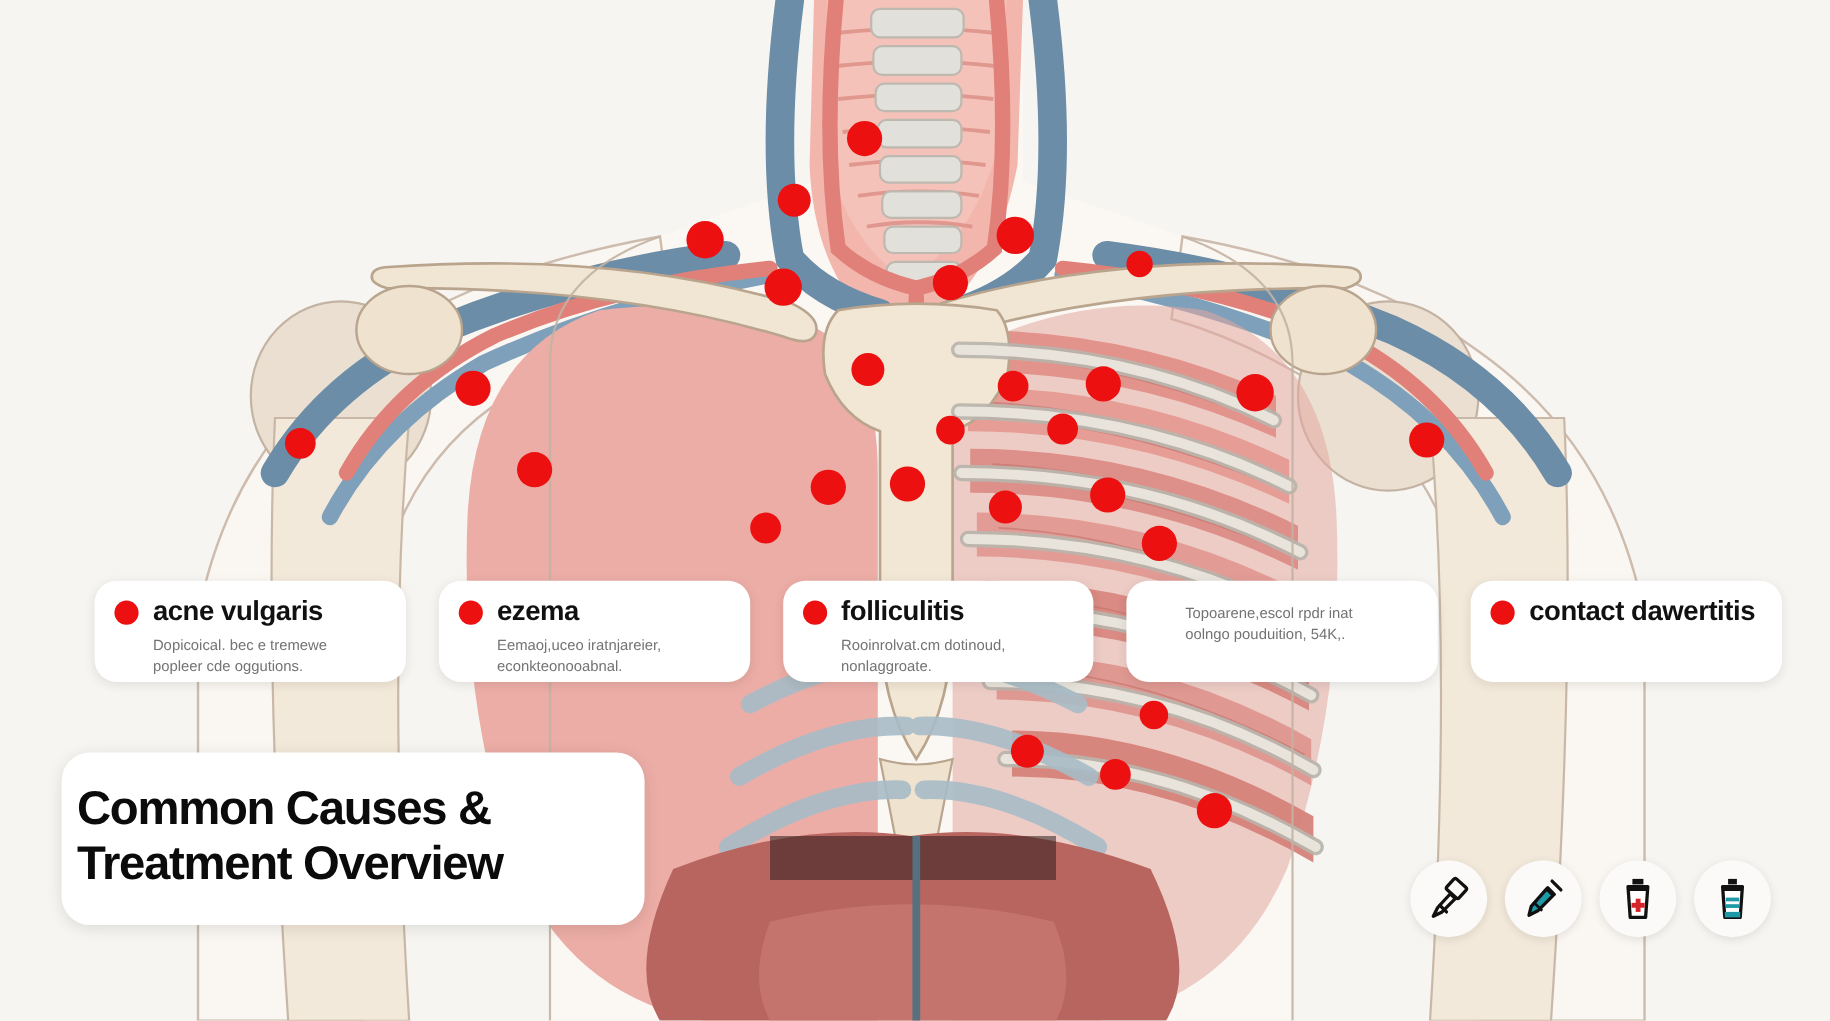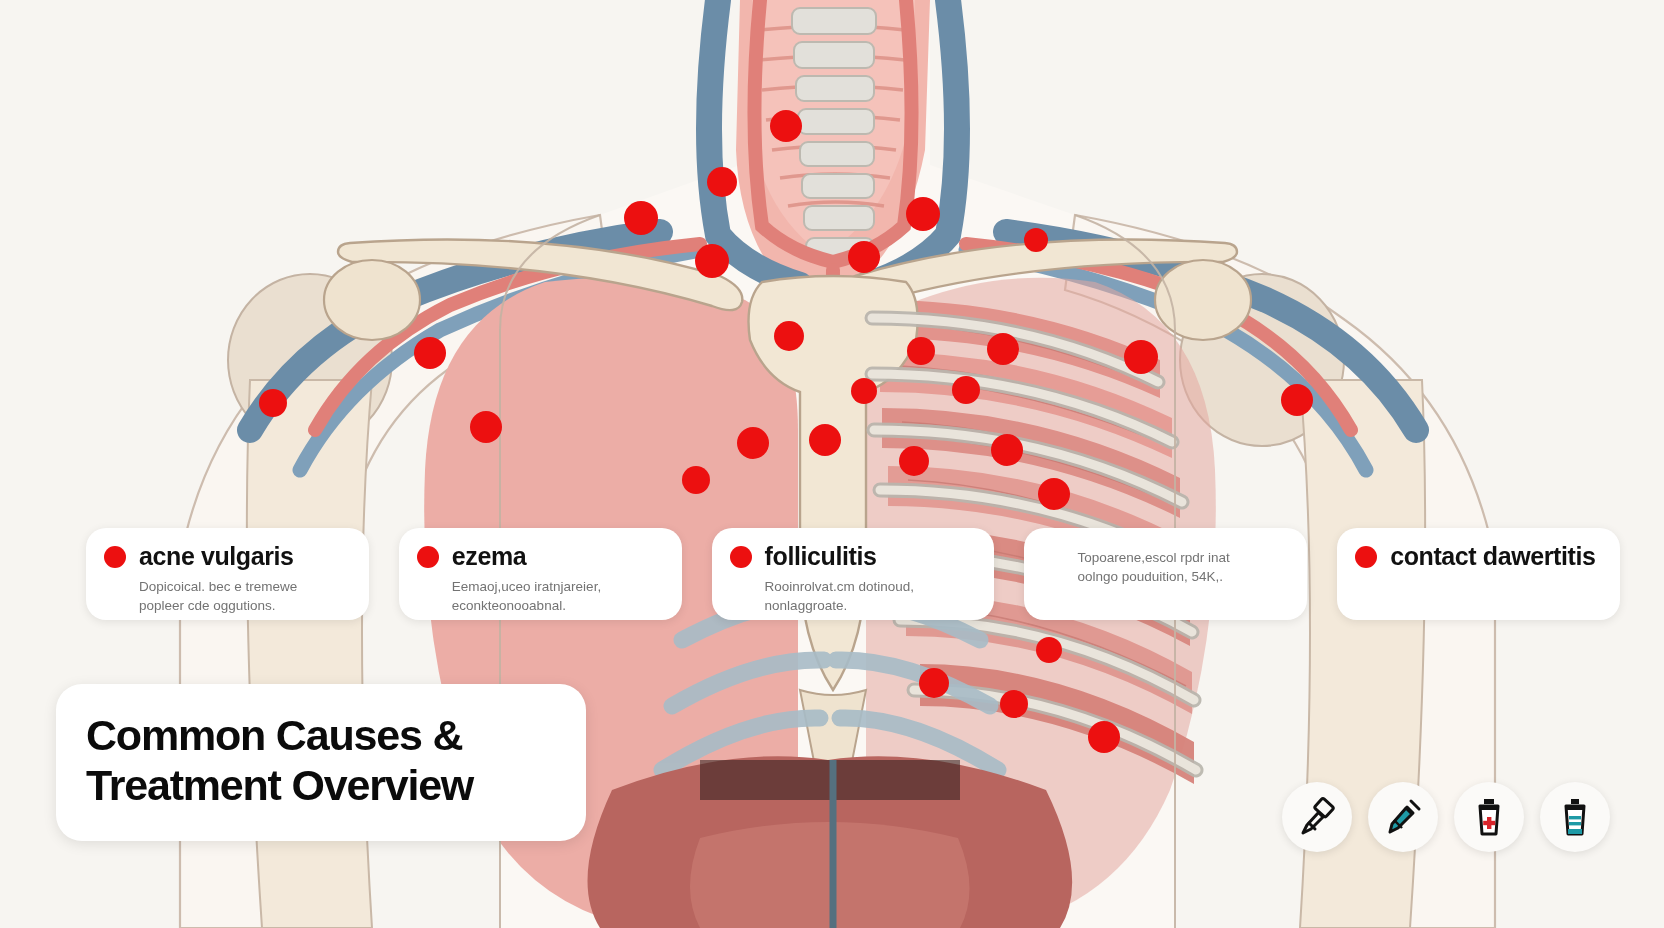--- a/index.html
+++ b/index.html
@@ -70,21 +70,21 @@
     white-space: pre-line;
   }
 
   
   #title-card {
     position: absolute;
     left: 56px; top: 684px;
     width: 530px;
     background: #ffffff;
     border-radius: 26px;
-    padding: 26px 34px 30px 30px;
+    padding: 26px 34px 30px 14px;
     box-shadow: 0 3px 14px rgba(0,0,0,0.10);
   }
   #title-text {
     font-size: 43px;
     font-weight: bold;
     line-height: 1.17;
     color: #0b0b0b;
     letter-spacing: -1.2px;
     white-space: pre-line;
   }

